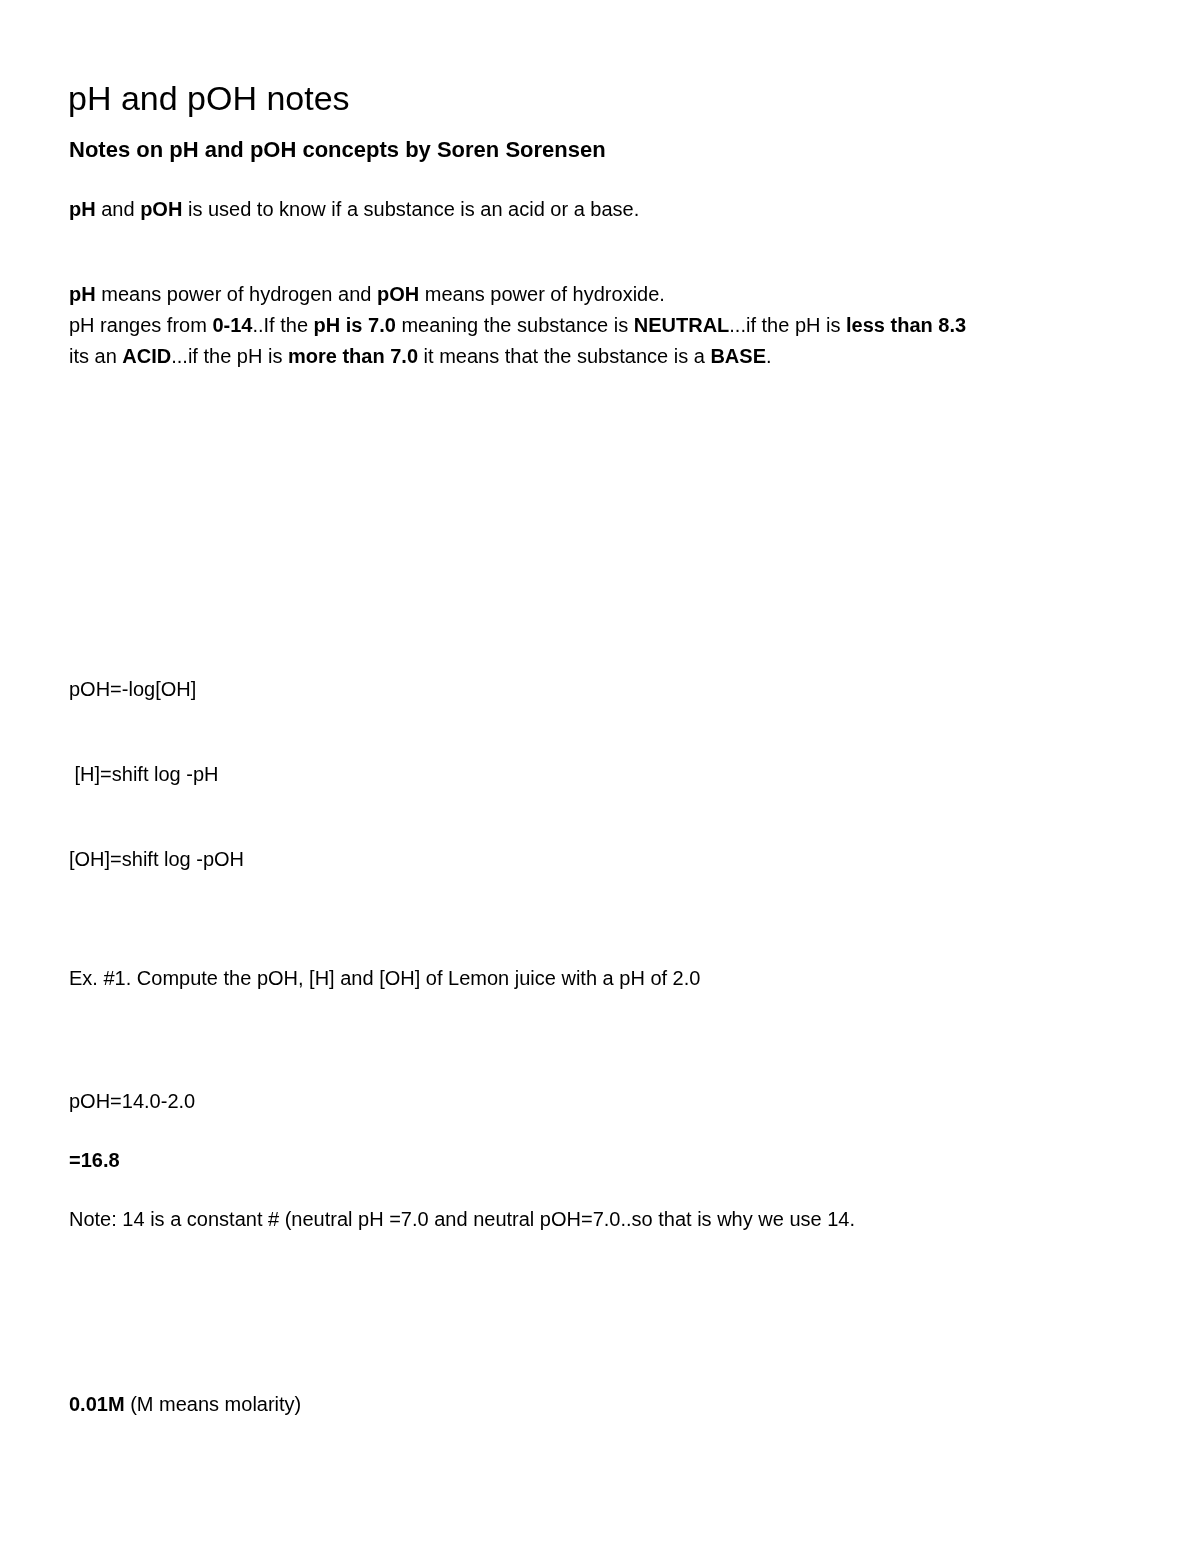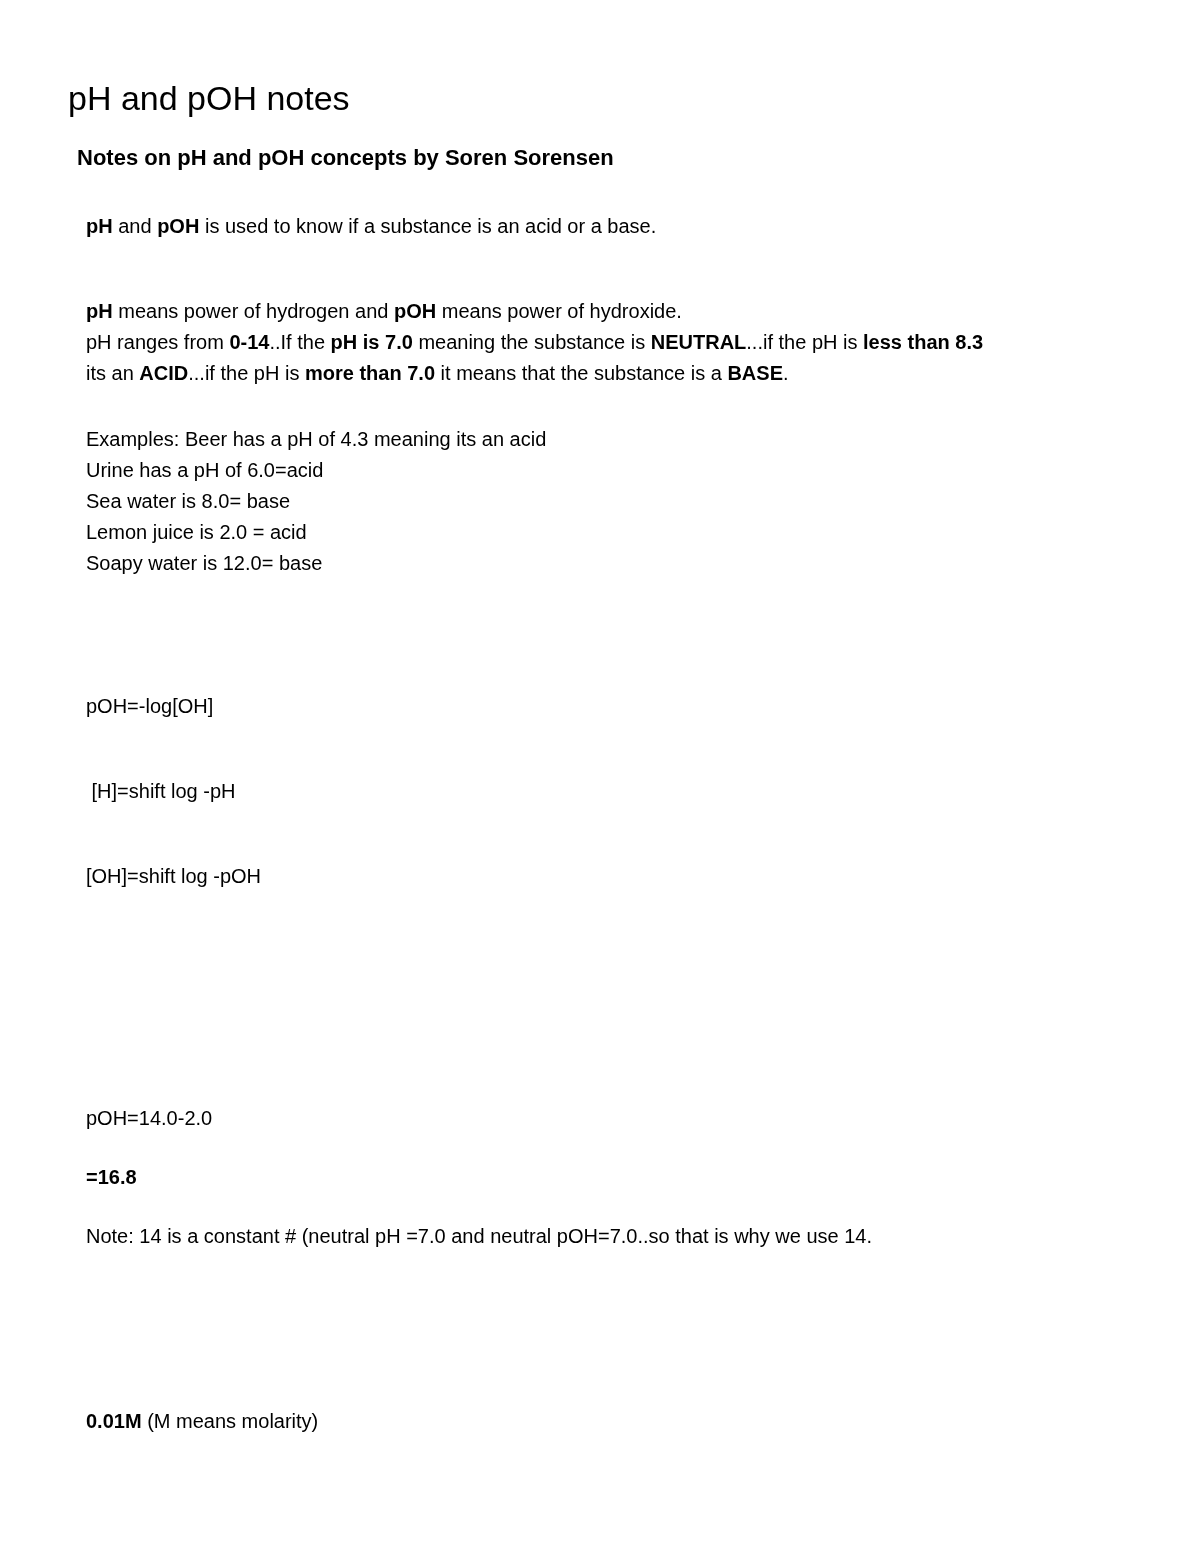--- a/index.html
+++ b/index.html
@@ -21,30 +21,30 @@
     left: 68px;
     margin: 0;
     font-size: 34px;
     font-weight: 400;
     line-height: 42px;
     white-space: pre;
   }
   .doc-byline {
     position: absolute;
     left: 69px;
-    margin: 8px;
+    margin: 0;
     font-size: 22px;
     font-weight: 700;
     line-height: 31px;
     white-space: pre;
   }
   .para {
     position: absolute;
     left: 69px;
-    margin: 17px;
+    margin: 0;
     font-size: 20px;
     font-weight: 400;
     line-height: 31px;
     white-space: pre;
   }
   .para b { font-weight: 700; }
 </style>
 </head>
 <body>
 
@@ -53,33 +53,29 @@
   <h1 class="doc-title" style="top:77px">pH and pOH notes</h1>
 
   <h2 class="doc-byline" style="top:134px">Notes on pH and pOH concepts by Soren Sorensen</h2>
 
   <p class="para" style="top:194px"><b>pH</b><span> and </span><b>pOH</b><span> is used to know if a substance is an acid or a base.</span></p>
 
   <p class="para" style="top:279px"><b>pH</b><span> means power of hydrogen and </span><b>pOH</b><span> means power of hydroxide.
 pH ranges from </span><b>0-14</b><span>..If the </span><b>pH is 7.0</b><span> meaning the substance is </span><b>NEUTRAL</b><span>...if the pH is </span><b>less than 8.3</b><span>
 its an </span><b>ACID</b><span>...if the pH is </span><b>more than 7.0</b><span> it means that the substance is a </span><b>BASE</b><span>.</span></p>
 
-  <p class="para" style="top:407px"><span>Examples: Beer has a pH of 4.3 meaning its an acid
-Urine has a pH of 6.0=acid
-Sea water is 8.0= base
-Lemon juice is 2.0 = acid
-Soapy water is 12.0= base</span></p>
 
 
   <p class="para" style="top:674px"><span>pOH=-log[OH]</span></p>
 
   <p class="para" style="top:759px"><span> [H]=shift log -pH</span></p>
 
   <p class="para" style="top:844px"><span>[OH]=shift log -pOH</span></p>
 
+  <p class="para" style="top:963px"><span>Ex. #1. Compute the pOH, [H] and [OH] of Lemon juice with a pH of 2.0</span></p>
 
   <p class="para" style="top:1086px"><span>pOH=14.0-2.0</span></p>
 
   <p class="para" style="top:1145px"><b>=16.8</b></p>
 
   <p class="para" style="top:1204px"><span>Note: 14 is a constant # (neutral pH =7.0 and neutral pOH=7.0..so that is why we use 14.</span></p>
 
 
   <p class="para" style="top:1389px"><b>0.01M</b><span> (M means molarity)</span></p>
 

